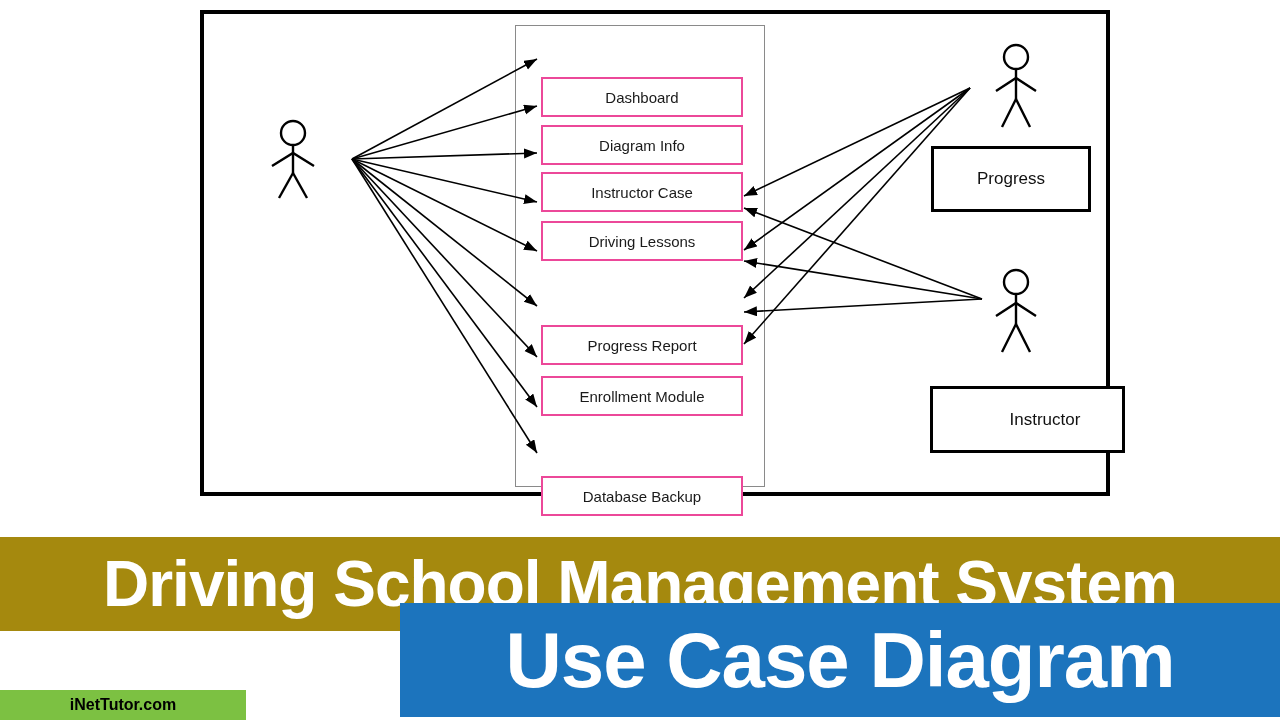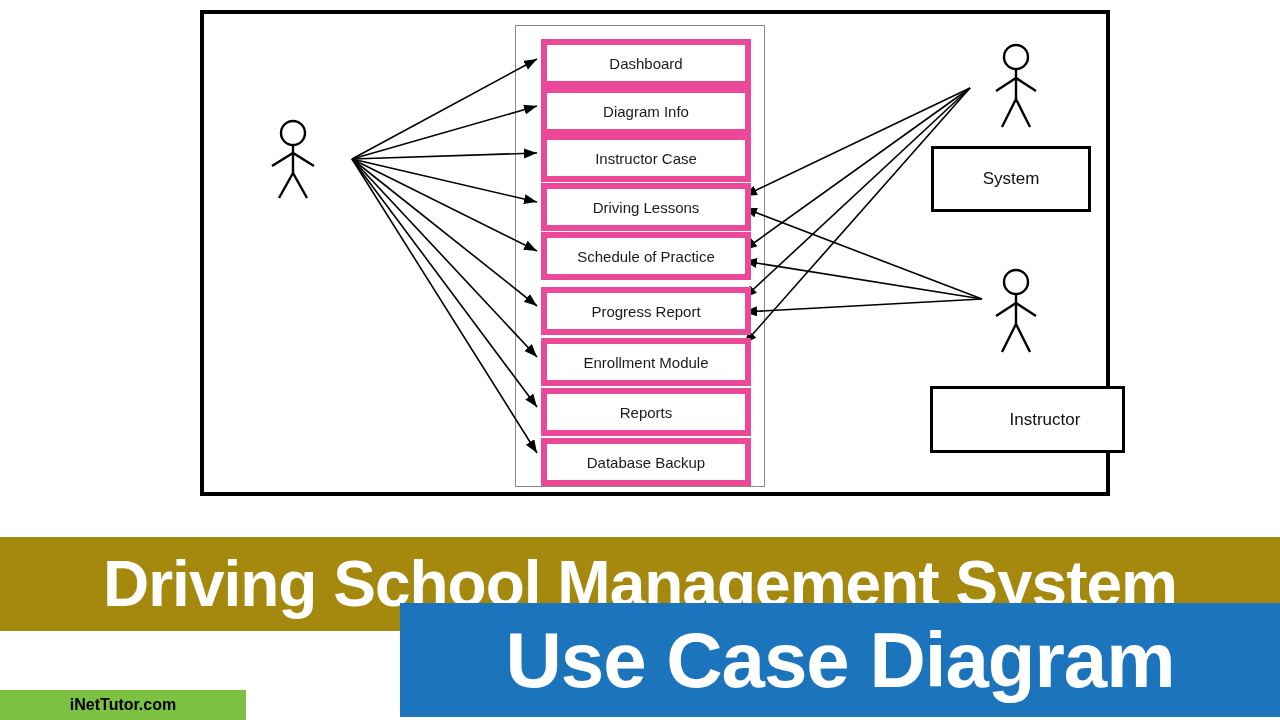--- a/index.html
+++ b/index.html
@@ -6,23 +6,23 @@
   .stage{position:relative;width:1280px;height:720px;background:#fff;overflow:hidden;
          font-family:"Liberation Sans",sans-serif;}
 
   
   .diagram-frame{position:absolute;left:200px;top:10px;width:902px;height:478px;
                  border:4px solid #000;background:#fff;}
   .system-boundary{position:absolute;left:515px;top:25px;width:248px;height:460px;
                    border:1px solid #8a8a8a;background:#fff;}
 
   
-  .usecase{position:absolute;left:541px;width:198px;height:36px;border:6px solid #ec4899;
+  .usecase{position:absolute;left:541px;width:198px;height:36px;border:2px solid #ec4899;
            background:#fff;display:flex;align-items:center;justify-content:center;
-           font-size:15px;color:#1a1a1a;z-index:3;}
+           font-size:15px;color:#1a1a1a;z-index:3;margin-top:38px;}
   .uc0{top:39px}.uc1{top:87px}.uc2{top:134px}.uc3{top:183px}.uc4{top:232px}
   .uc5{top:287px}.uc6{top:338px}.uc7{top:388px}.uc8{top:438px}
 
   
   .actor-box{position:absolute;border:3px solid #000;background:#fff;display:flex;
              align-items:center;justify-content:center;font-size:17px;color:#111;z-index:3;}
   .actor-admin{left:222px;top:217px;width:154px;height:30px;}
   .actor-student{left:931px;top:146px;width:154px;height:60px;}
   .actor-instructor{left:930px;top:386px;width:154px;height:61px;padding-left:35px;}
 
@@ -105,26 +105,24 @@
       <line x1="982" y1="299" x2="744" y2="208" marker-end="url(#arr)"></line>
       <line x1="982" y1="299" x2="744" y2="261" marker-end="url(#arr)"></line>
       <line x1="982" y1="299" x2="744" y2="312" marker-end="url(#arr)"></line>
     </g>
   </svg>
 
   <div class="usecase uc0">Dashboard</div>
   <div class="usecase uc1">Diagram Info</div>
   <div class="usecase uc2">Instructor Case</div>
   <div class="usecase uc3">Driving Lessons</div>
-  <div class="usecase uc4">Schedule of Practice</div>
   <div class="usecase uc5">Progress Report</div>
   <div class="usecase uc6">Enrollment Module</div>
-  <div class="usecase uc7">Reports</div>
   <div class="usecase uc8">Database Backup</div>
 
-  <div class="actor-box actor-student">System</div>
+  <div class="actor-box actor-student">Progress</div>
   <div class="actor-box actor-instructor">Instructor</div>
 
   <div class="banner-title" style="background-color: rgb(165, 137, 14); margin-top: 30px;">Driving School Management System</div>
   <div class="banner-subtitle" style="background-color: rgb(28, 116, 189);">Use Case Diagram</div>
   <div class="watermark" style="background-color: rgb(124, 193, 66);">iNetTutor.com</div>
 
 </div>
 
 </body></html>

